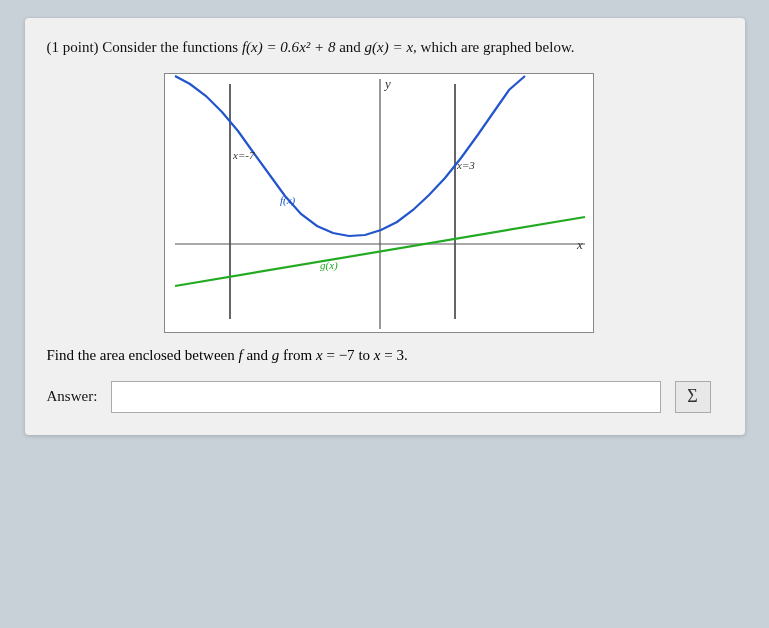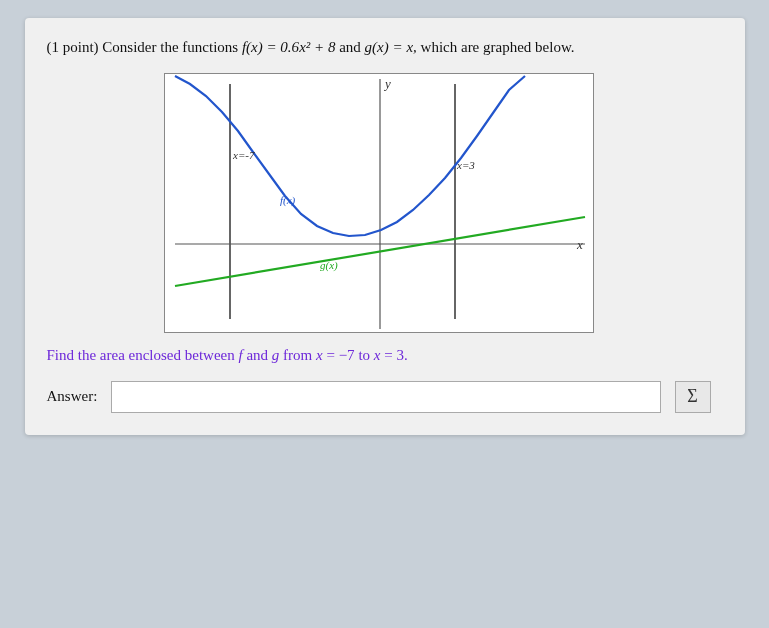--- a/index.html
+++ b/index.html
@@ -38,21 +38,21 @@
     }
     .graph-note {
       font-style: italic;
       font-size: 13.5px;
       color: #222;
       margin-bottom: 10px;
       margin-top: 2px;
     }
     .find-area-text {
       font-size: 15px;
-      color: #6d28d9;
+      color: #000000;
       margin-bottom: 14px;
       line-height: 1.6;
     }
     .answer-row {
       display: flex;
       align-items: center;
       gap: 14px;
     }
     .answer-label {
       font-size: 15px;

